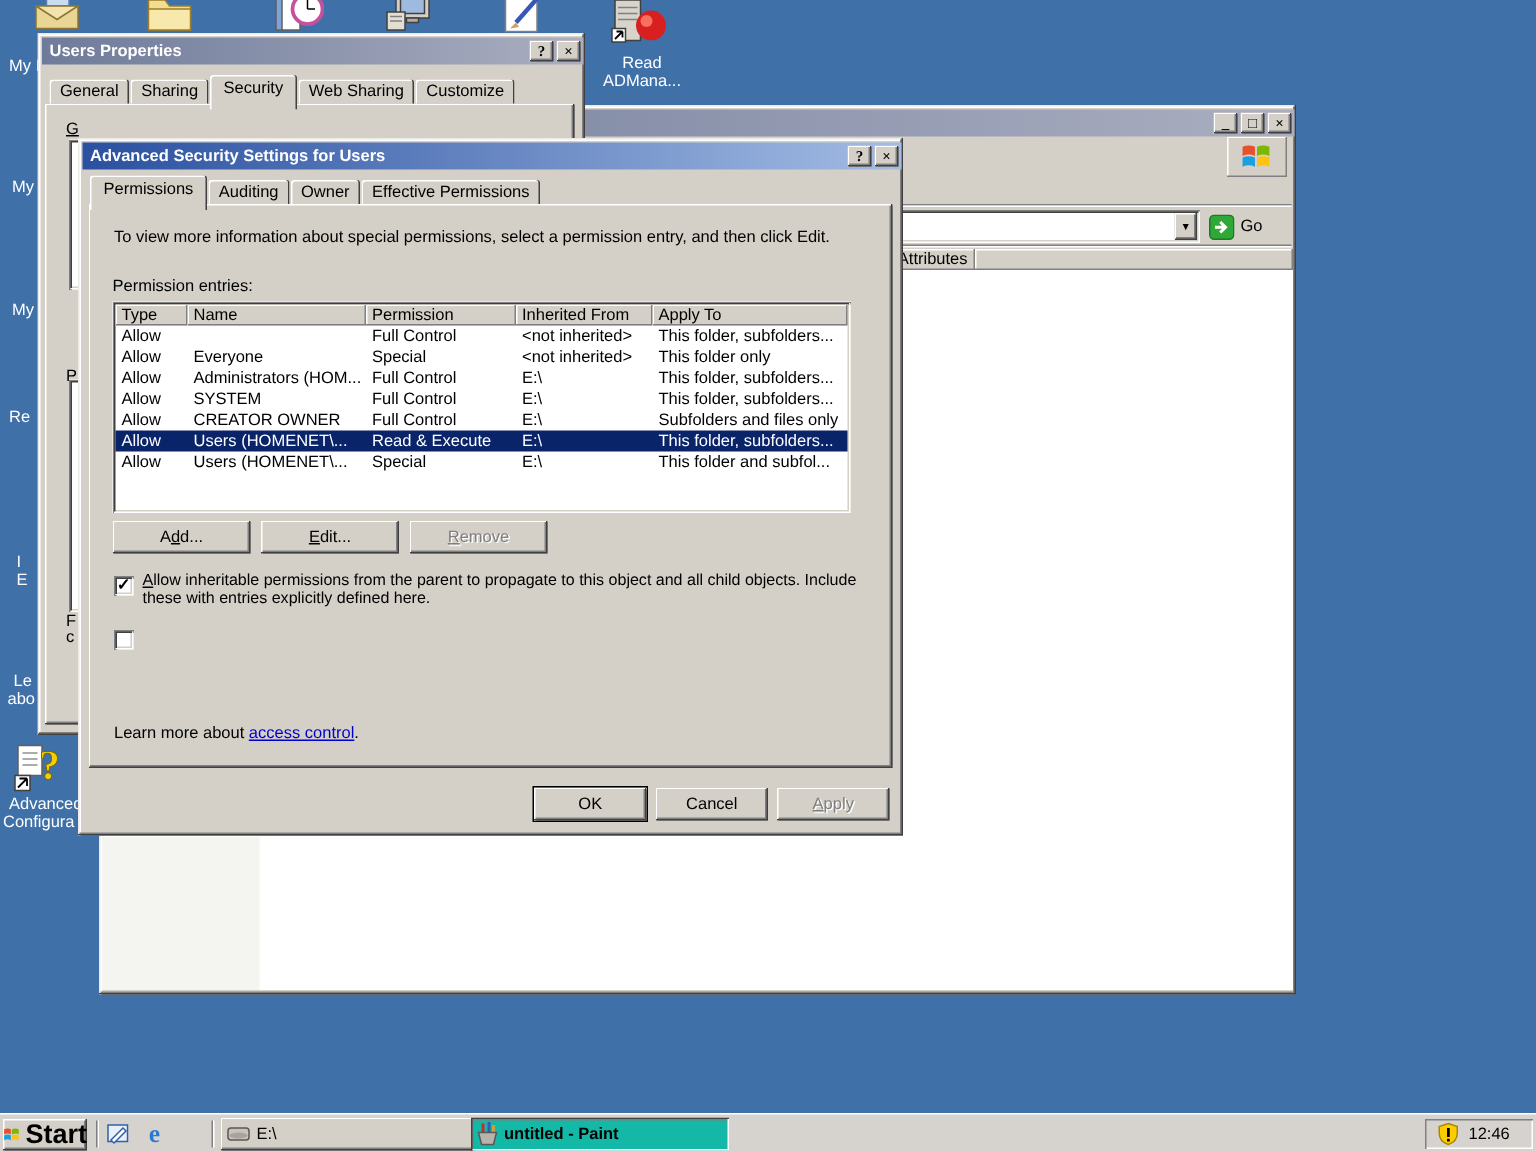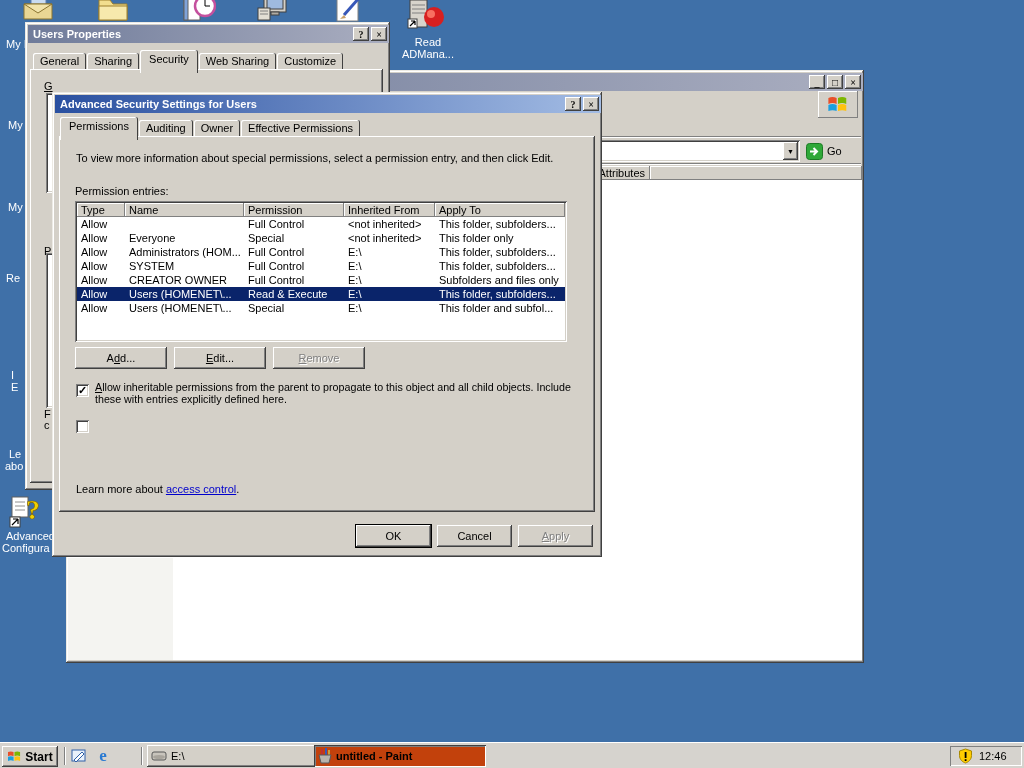--- a/index.html
+++ b/index.html
@@ -44,21 +44,21 @@
   .lvr.selected{background:#0A246A;color:#fff;}
   .cb{width:13px;height:13px;background:#fff;font-size:11px;font-weight:bold;line-height:12px;
       text-align:center;box-shadow:inset 1px 1px 0 #808080,inset -1px -1px 0 #fff,
       inset 2px 2px 0 #404040,inset -2px -2px 0 #D4D0C8;}
   .cblabel{font-size:10.7px;line-height:12px;}
   .link{color:#0000CC;text-decoration:underline;}
   .groove{border-top:1px solid #808080;border-bottom:1px solid #fff;height:0;}
   .vdiv{width:0;border-left:1px solid #808080;border-right:1px solid #fff;}
   .deskicon-label{color:#fff;line-height:12px;}
   .taskbtn{display:flex;align-items:center;gap:4px;padding:0 4px;overflow:hidden;white-space:nowrap;}
-  .taskbtn.activebtn{background:#c2410c;box-shadow:inset 1px 1px 0 #404040,inset -1px -1px 0 #fff,
+  .taskbtn.activebtn{background:#14b8a6;box-shadow:inset 1px 1px 0 #404040,inset -1px -1px 0 #fff,
       inset 2px 2px 0 #808080;font-weight:bold;}
   u{text-decoration:underline;}
 </style>
 </head>
 <body>
 
 <div id="screen">
 
   <div class="abs" style="left:22px;top:-6px;">
     <svg width="32" height="28">
@@ -305,21 +305,21 @@
     <div class="abs" style="left:24px;top:391px;">
       <span>Learn more about </span><span class="link">access control</span><span>.</span>
     </div>
 
     <div class="abs btn default" style="left:304px;top:433px;width:75px;height:22px;">OK</div>
     <div class="abs btn" style="left:385px;top:433px;width:75px;height:22px;">Cancel</div>
     <div class="abs btn disabled" style="left:466px;top:433px;width:75px;height:22px;"><u>A</u>pply</div>
   </div>
 
   <div class="abs" style="left:0;top:742px;width:1024px;height:26px;background:#D6D3CE;border-top:1px solid #fff;z-index:6;">
-    <div class="abs btn" style="left:2px;top:3px;width:56px;height:21px;gap:3px;font-weight:bold;font-size:12px;">
+    <div class="abs btn" style="left:2px;top:3px;width:56px;height:21px;gap:3px;font-weight:bold;font-size:18px;">
       <svg width="15" height="13" viewBox="0 0 16 14">
         <path d="M1,2.2 Q4,0.8 7,2.2 L7,6.6 Q4,5.2 1,6.6 Z" fill="#E8502A"></path>
         <path d="M8,2.2 Q11,0.8 14,2.2 L14,6.6 Q11,5.2 8,6.6 Z" fill="#7DB700"></path>
         <path d="M1,7.4 Q4,6 7,7.4 L7,11.8 Q4,10.4 1,11.8 Z" fill="#1A9FE0"></path>
         <path d="M8,7.4 Q11,6 14,7.4 L14,11.8 Q11,10.4 8,11.8 Z" fill="#FFC20E"></path>
       </svg>
       <span>Start</span>
     </div>
     <div class="abs vdiv" style="left:64px;top:4px;height:18px;"></div>
     <div class="abs" style="left:71px;top:5px;">

